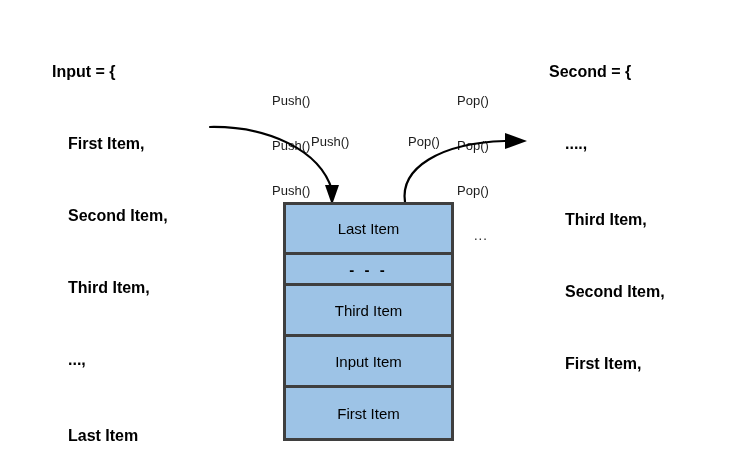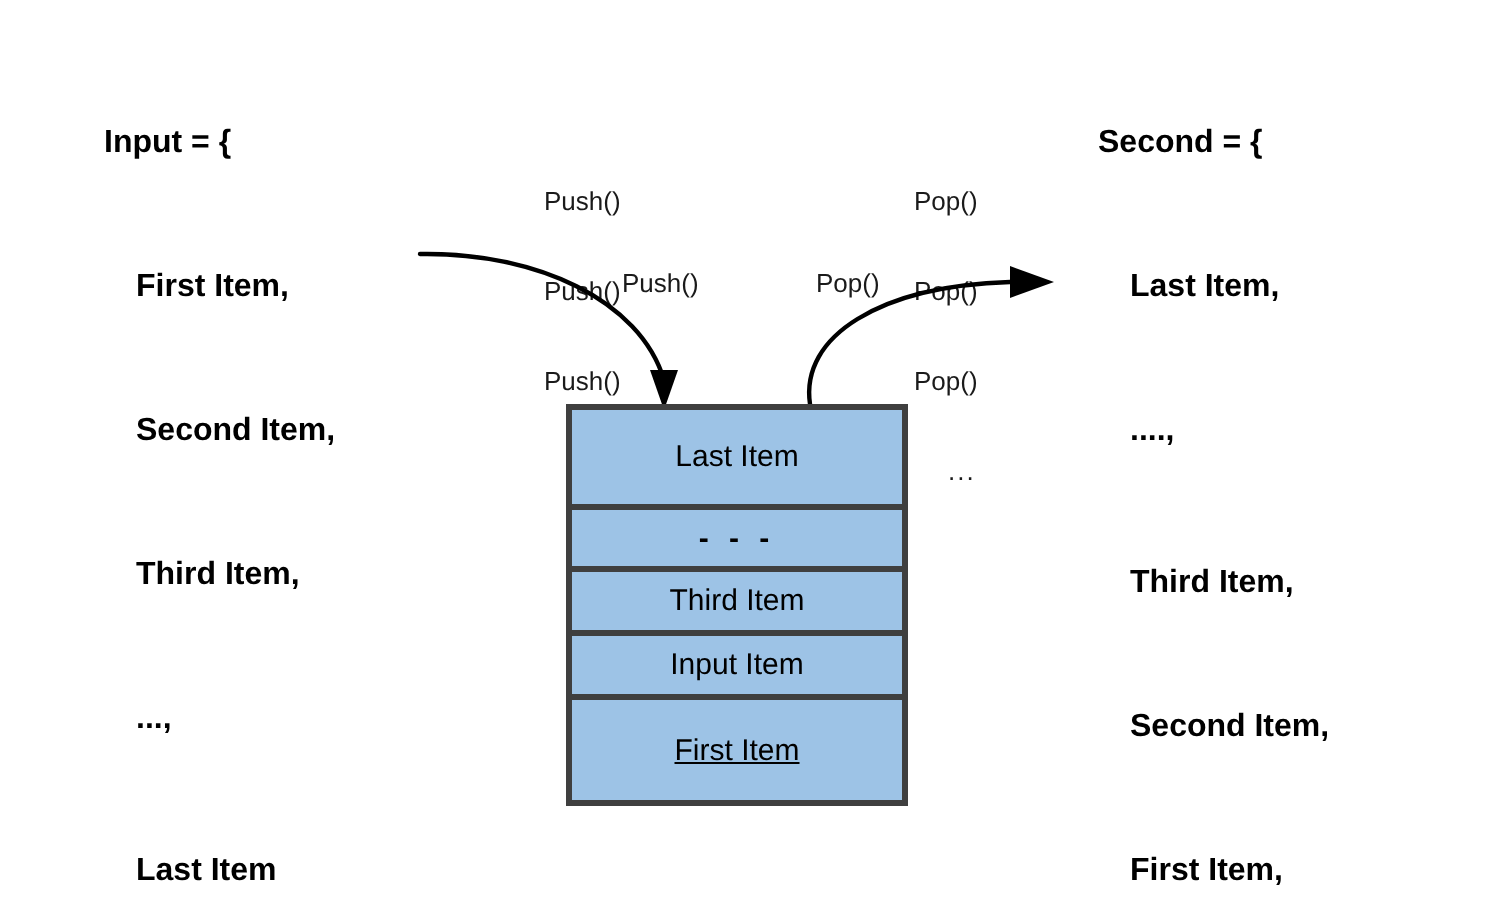--- a/index.html
+++ b/index.html
@@ -78,29 +78,29 @@
     width: 171px;
     box-sizing: border-box;
     border: 3px solid #3f3f3f;
     background: #ffffff;
     padding: 0;
   }
   .cell {
     box-sizing: border-box;
     background: #9dc3e6;
     border-bottom: 3px solid #3f3f3f;
-    height: 32px;
+    height: 51px;
     display: flex;
     align-items: center;
     justify-content: center;
     font-size: 15px;
     color: #000000;
     white-space: pre;
   }
-  .cell:last-child { border-bottom: none; text-decoration: underline; }
+  .cell:last-child { border-bottom: none; }
   .cell.tall    { height: 50px; }
   .cell.short   { height: 31px; }
   .cell.sep     { letter-spacing: 3px; font-size: 15px; font-weight: bold; }
 </style>
 </head>
 <body>
 
 <div id="canvas">
 
   <div class="io-block" id="input-block">
@@ -108,21 +108,20 @@
     <span class="io-line ind">First Item,</span>
     <span class="io-line ind">Second Item,</span>
     <span class="io-line ind">Third Item,</span>
     <span class="io-line dots">...,</span>
     <span class="io-line ind">Last Item</span>
     
   </div>
 
   <div class="io-block" id="output-block">
     <span class="io-line">Second = {</span>
-    <span class="io-line ind">Last Item,</span>
     <span class="io-line dots">....,</span>
     <span class="io-line ind">Third Item,</span>
     <span class="io-line ind">Second Item,</span>
     <span class="io-line ind">First Item,</span>
     
   </div>
 
   <div class="op-col" id="push-col">
     <span class="op-line">Push()</span>
     <span class="op-line">Push()</span>

